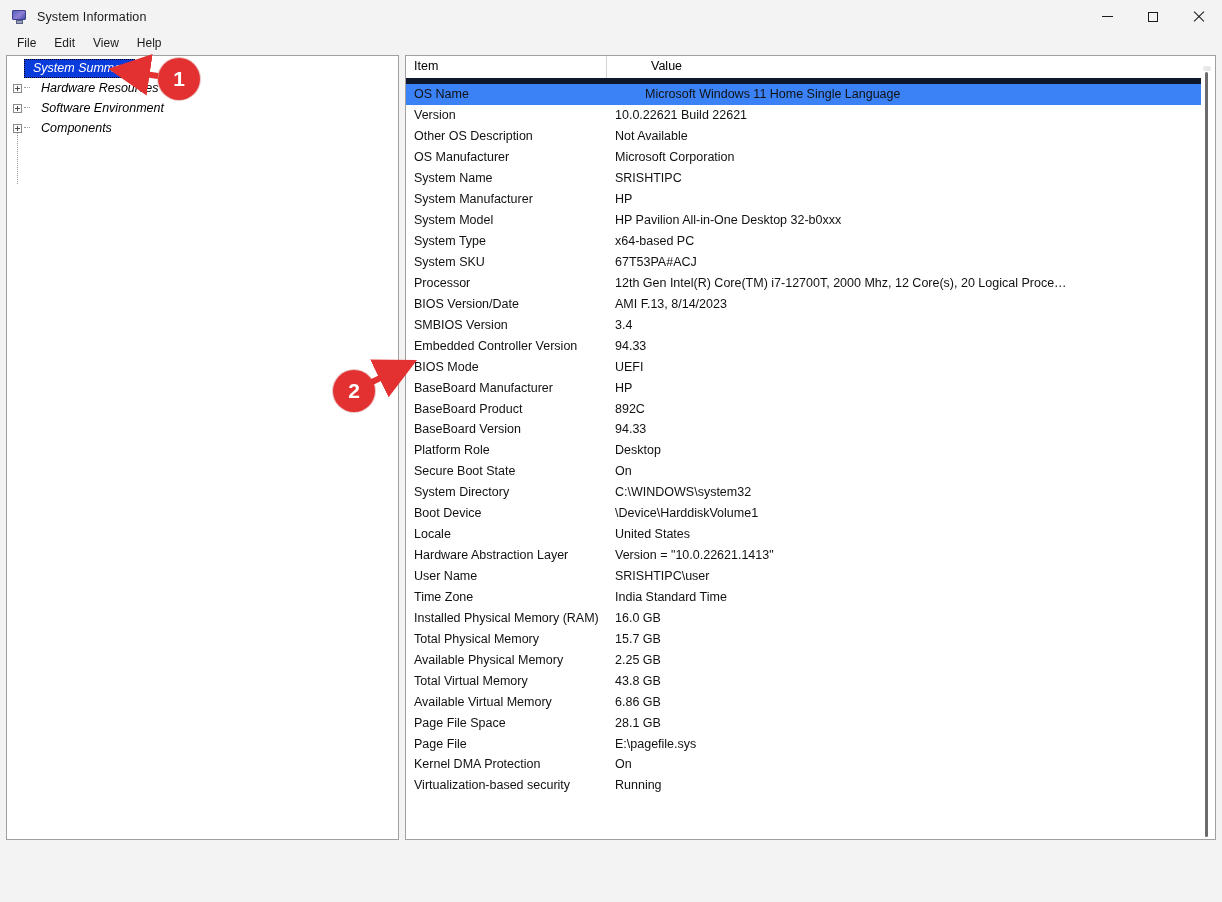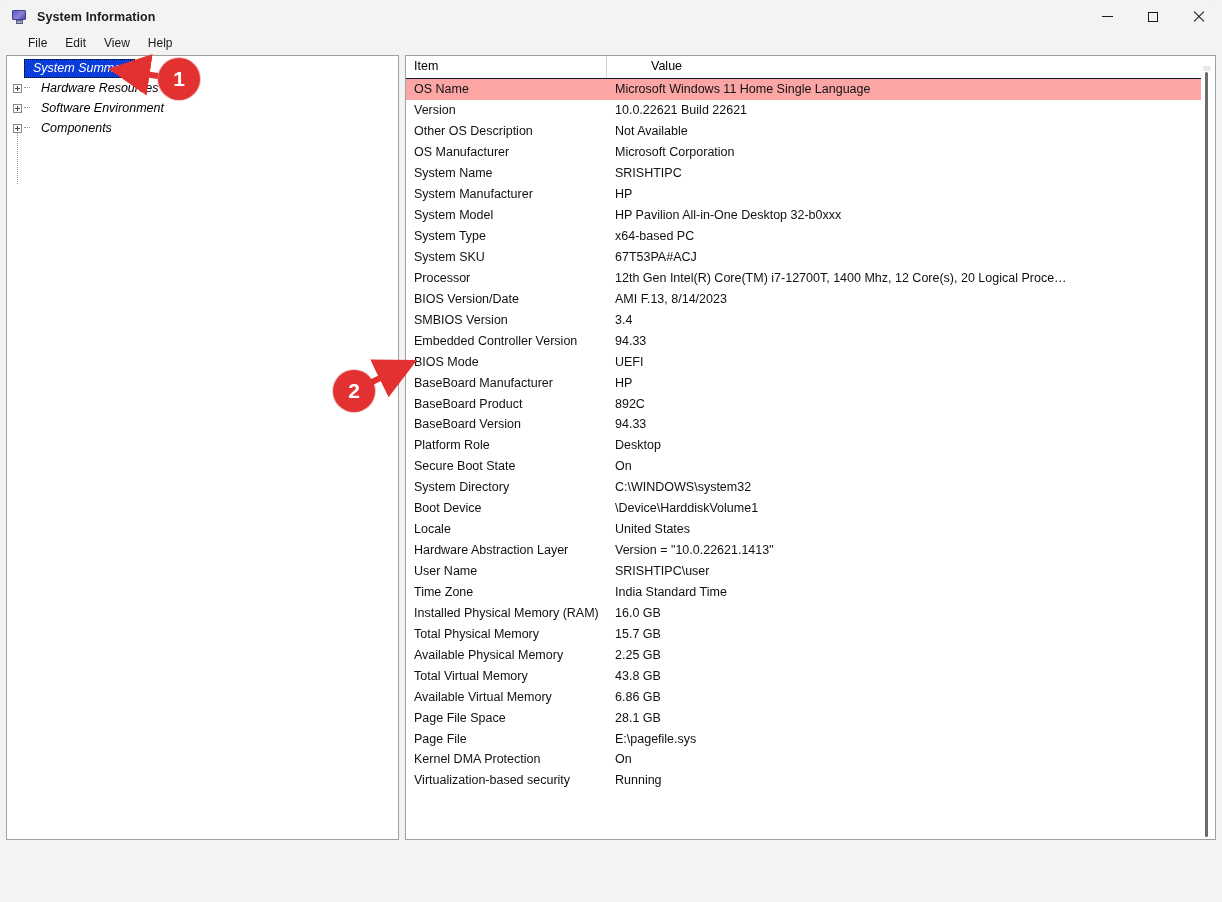--- a/index.html
+++ b/index.html
@@ -35,21 +35,21 @@
     width: 14px; height: 10px;
     background: linear-gradient(135deg,#5b63c4 0%, #8f7fd4 55%, #3f4aa8 100%);
     border: 1px solid #3d418c; box-sizing: border-box; border-radius: 1px;
   }
   .app-icon .stand {
     position: absolute; left: 4px; top: 11px;
     width: 7px; height: 4px; background: #9aa0bb;
     border: 1px solid #5a5f85; box-sizing: border-box;
   }
   .title-text {
-    font-size: 12.5px; color: #1b1b1b; letter-spacing: .1px; font-weight: bold;
+    font-size: 12.5px; color: #1b1b1b; letter-spacing: .1px;
   }
   .wincontrols {
     position: absolute; right: 0; top: 0; height: 33px; display: flex;
   }
   .wc {
     width: 46px; height: 33px;
     display: flex; align-items: center; justify-content: center;
     color: #1b1b1b;
   }
   .wc:last-child { border-top-right-radius: 8px; }
@@ -62,21 +62,21 @@
   }
   .wc .cls:before { transform: rotate(45deg); }
   .wc .cls:after  { transform: rotate(-45deg); }
 
   
   .menubar {
     position: absolute; top: 33px; left: 0;
     width: 1222px; height: 19px;
     background: #f3f3f3;
     display: flex; align-items: center;
-    padding-left: 20px; box-sizing: border-box;
+    padding-left: 9px; box-sizing: border-box;
   }
   .menu-item {
     font-size: 12px; color: #1b1b1b;
     padding: 1px 8px; margin-right: 2px;
   }
 
   
   .content {
     position: absolute; top: 52px; left: 0;
     width: 1222px; height: 790px;
@@ -133,35 +133,35 @@
     position: absolute; left: 405px; top: 3px;
     width: 811px; height: 785px;
     background: #ffffff;
     border: 1px solid #a0a0a0;
     box-sizing: border-box;
     overflow: hidden;
   }
   .grid-header {
     display: flex; height: 22px;
     background: #ffffff;
-    border-bottom: 1px solid #0f172a;
+    border-bottom: 6px solid #0f172a;
     font-size: 12.5px; color: #000;
   }
   .gh-item {
     width: 201px; padding: 3px 0 0 8px;
     box-sizing: border-box;
     border-right: 1px solid #d4d4d4;
   }
   .gh-value { flex: 1; padding: 3px 0 0 8px; box-sizing: border-box; margin-left: 36px; }
   .rows { position: relative; }
   .grid-row {
     display: flex; height: 20.95px; font-size: 12.5px; color: #111;
     align-items: center;
   }
-  .grid-row.selected { background: #fca5a5; }
+  .grid-row.selected { background: #3b82f6; gap: 30px; }
   .cell-item { width: 201px; padding-left: 8px; box-sizing: border-box; white-space: nowrap; }
   .cell-value { flex: 1; padding-left: 8px; box-sizing: border-box; white-space: nowrap; overflow: hidden; }
 
   
   .vscroll {
     position: absolute; right: 0px; top: 0px;
     width: 14px; height: 783px;
     background: #ffffff;
   }
   .vthumb {
@@ -293,21 +293,21 @@
           <div class="grid-row">
             <div class="cell-item">System Type</div>
             <div class="cell-value">x64-based PC</div>
           </div>
           <div class="grid-row">
             <div class="cell-item">System SKU</div>
             <div class="cell-value">67T53PA#ACJ</div>
           </div>
           <div class="grid-row">
             <div class="cell-item">Processor</div>
-            <div class="cell-value">12th Gen Intel(R) Core(TM) i7-12700T, 1400 Mhz, 12 Core(s), 20 Logical Proce…</div>
+            <div class="cell-value">12th Gen Intel(R) Core(TM) i7-12700T, 2000 Mhz, 12 Core(s), 20 Logical Proce…</div>
           </div>
           <div class="grid-row">
             <div class="cell-item">BIOS Version/Date</div>
             <div class="cell-value">AMI F.13, 8/14/2023</div>
           </div>
           <div class="grid-row">
             <div class="cell-item">SMBIOS Version</div>
             <div class="cell-value">3.4</div>
           </div>
           <div class="grid-row">

